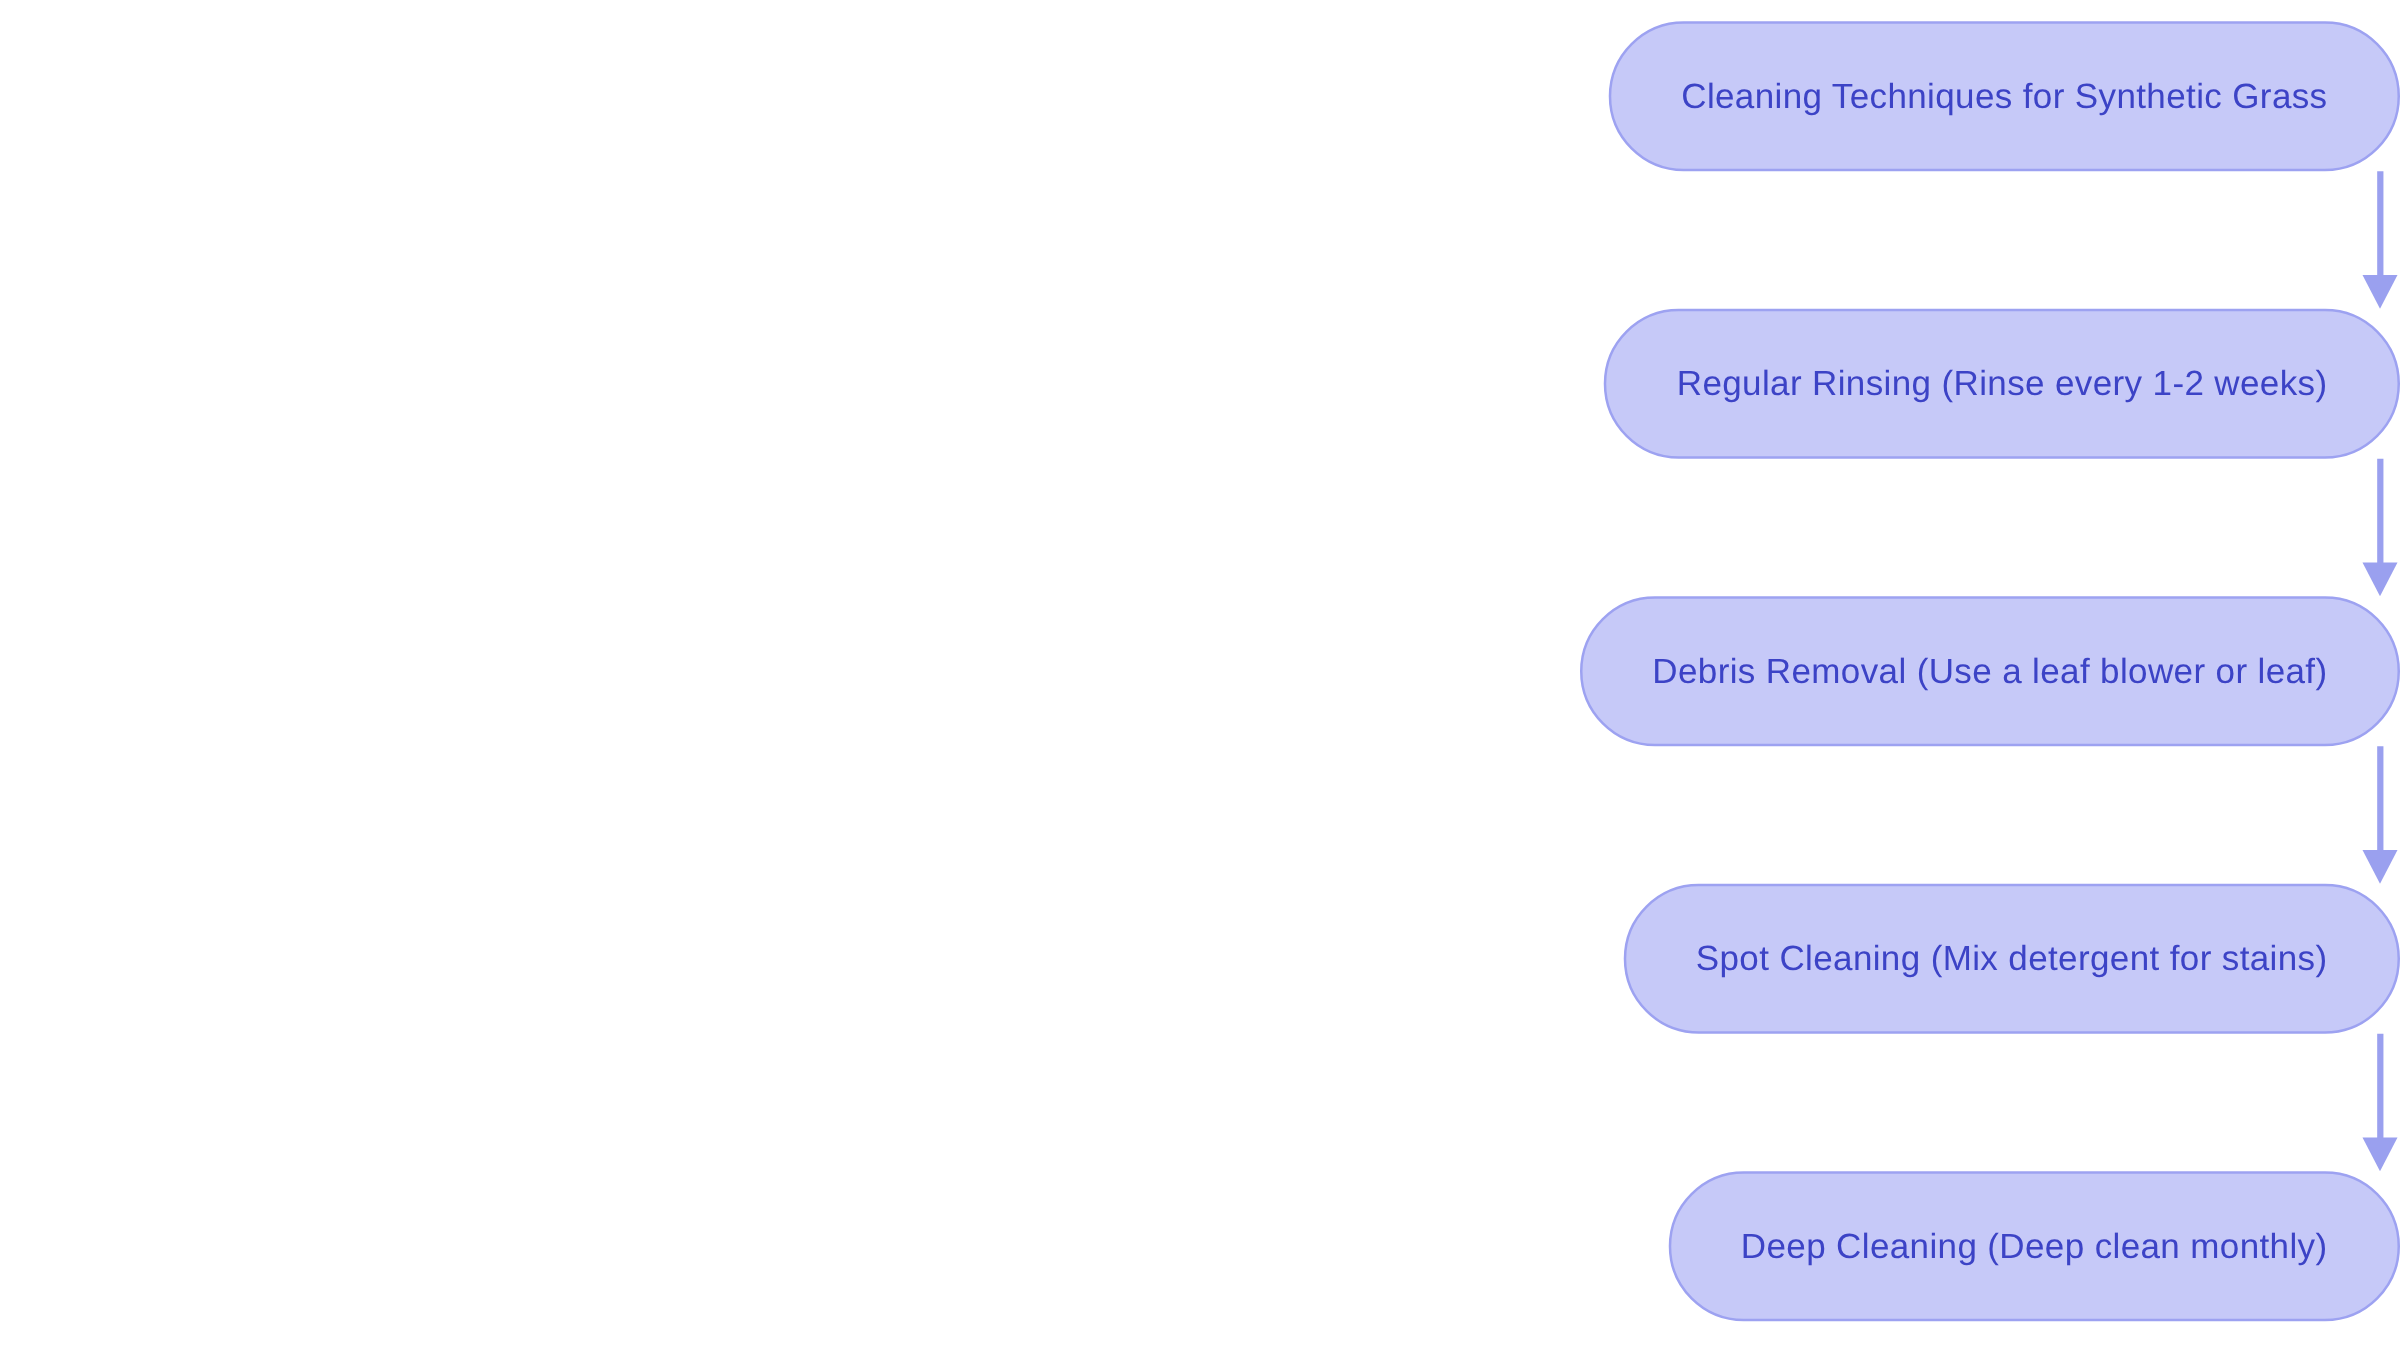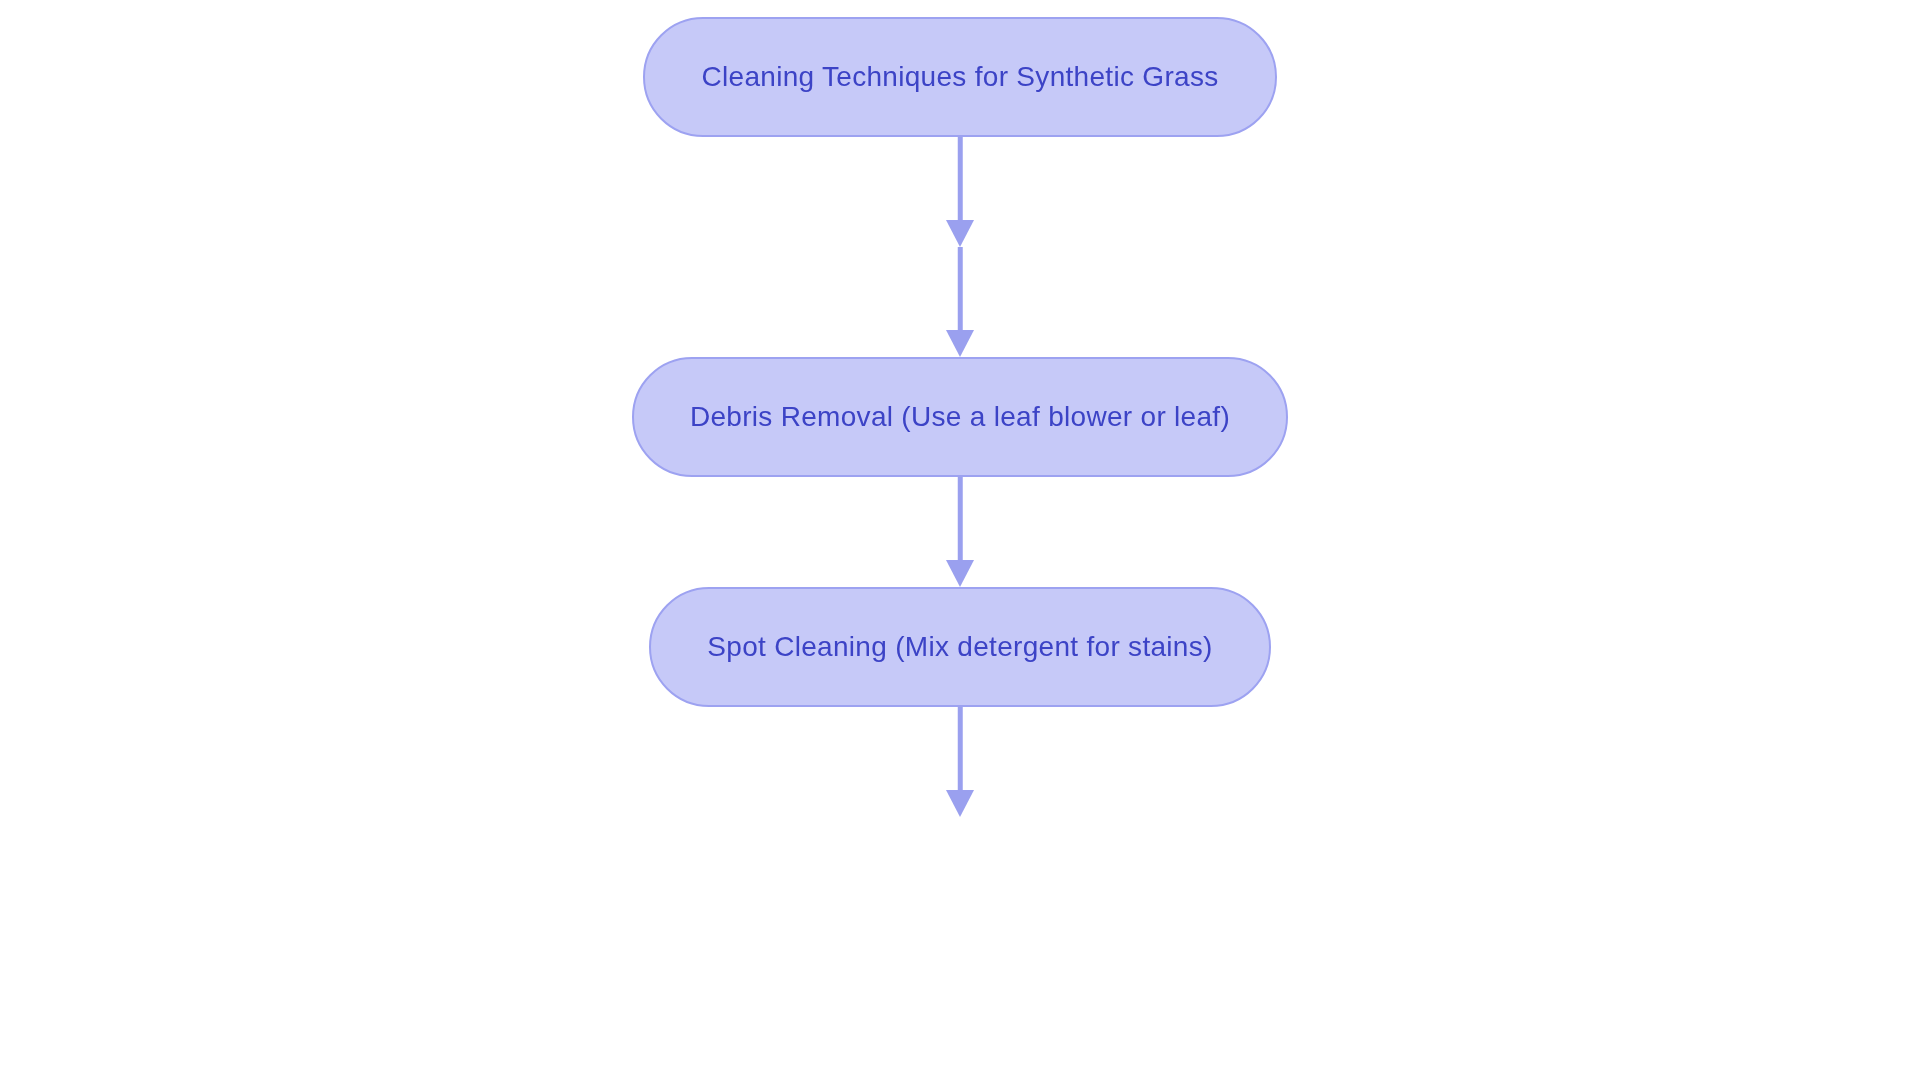--- a/index.html
+++ b/index.html
@@ -16,21 +16,21 @@
     background: var(--background);
     font-family: "Liberation Sans", sans-serif;
   }
   .canvas {
     position: relative;
     width: 1920px;
     height: 1083px;
     background: var(--background);
     display: flex;
     flex-direction: column;
-    align-items: center;
+    align-items: flex-end;
     padding-top: 17px;
     overflow: hidden;
     border-radius: 24px;
   }
   .flow-node {
     flex: 0 0 auto;
     height: 120px;
     min-width: 300px;
     padding: 0 56px;
     border-radius: 60px;
@@ -78,20 +78,23 @@
 
   <div class="flow-node">
     <span>Cleaning Techniques for Synthetic Grass</span>
   </div>
 
   <div class="connector">
     <div class="line"></div>
     <div class="head"></div>
   </div>
 
+  <div class="flow-node">
+    <span>Regular Rinsing (Rinse every 1-2 weeks)</span>
+  </div>
 
   <div class="connector">
     <div class="line"></div>
     <div class="head"></div>
   </div>
 
   <div class="flow-node">
     <span>Debris Removal (Use a leaf blower or leaf)</span>
   </div>
 
@@ -102,14 +105,17 @@
 
   <div class="flow-node">
     <span>Spot Cleaning (Mix detergent for stains)</span>
   </div>
 
   <div class="connector">
     <div class="line"></div>
     <div class="head"></div>
   </div>
 
+  <div class="flow-node">
+    <span>Deep Cleaning (Deep clean monthly)</span>
+  </div>
 
 </div>
 
 </body></html>

